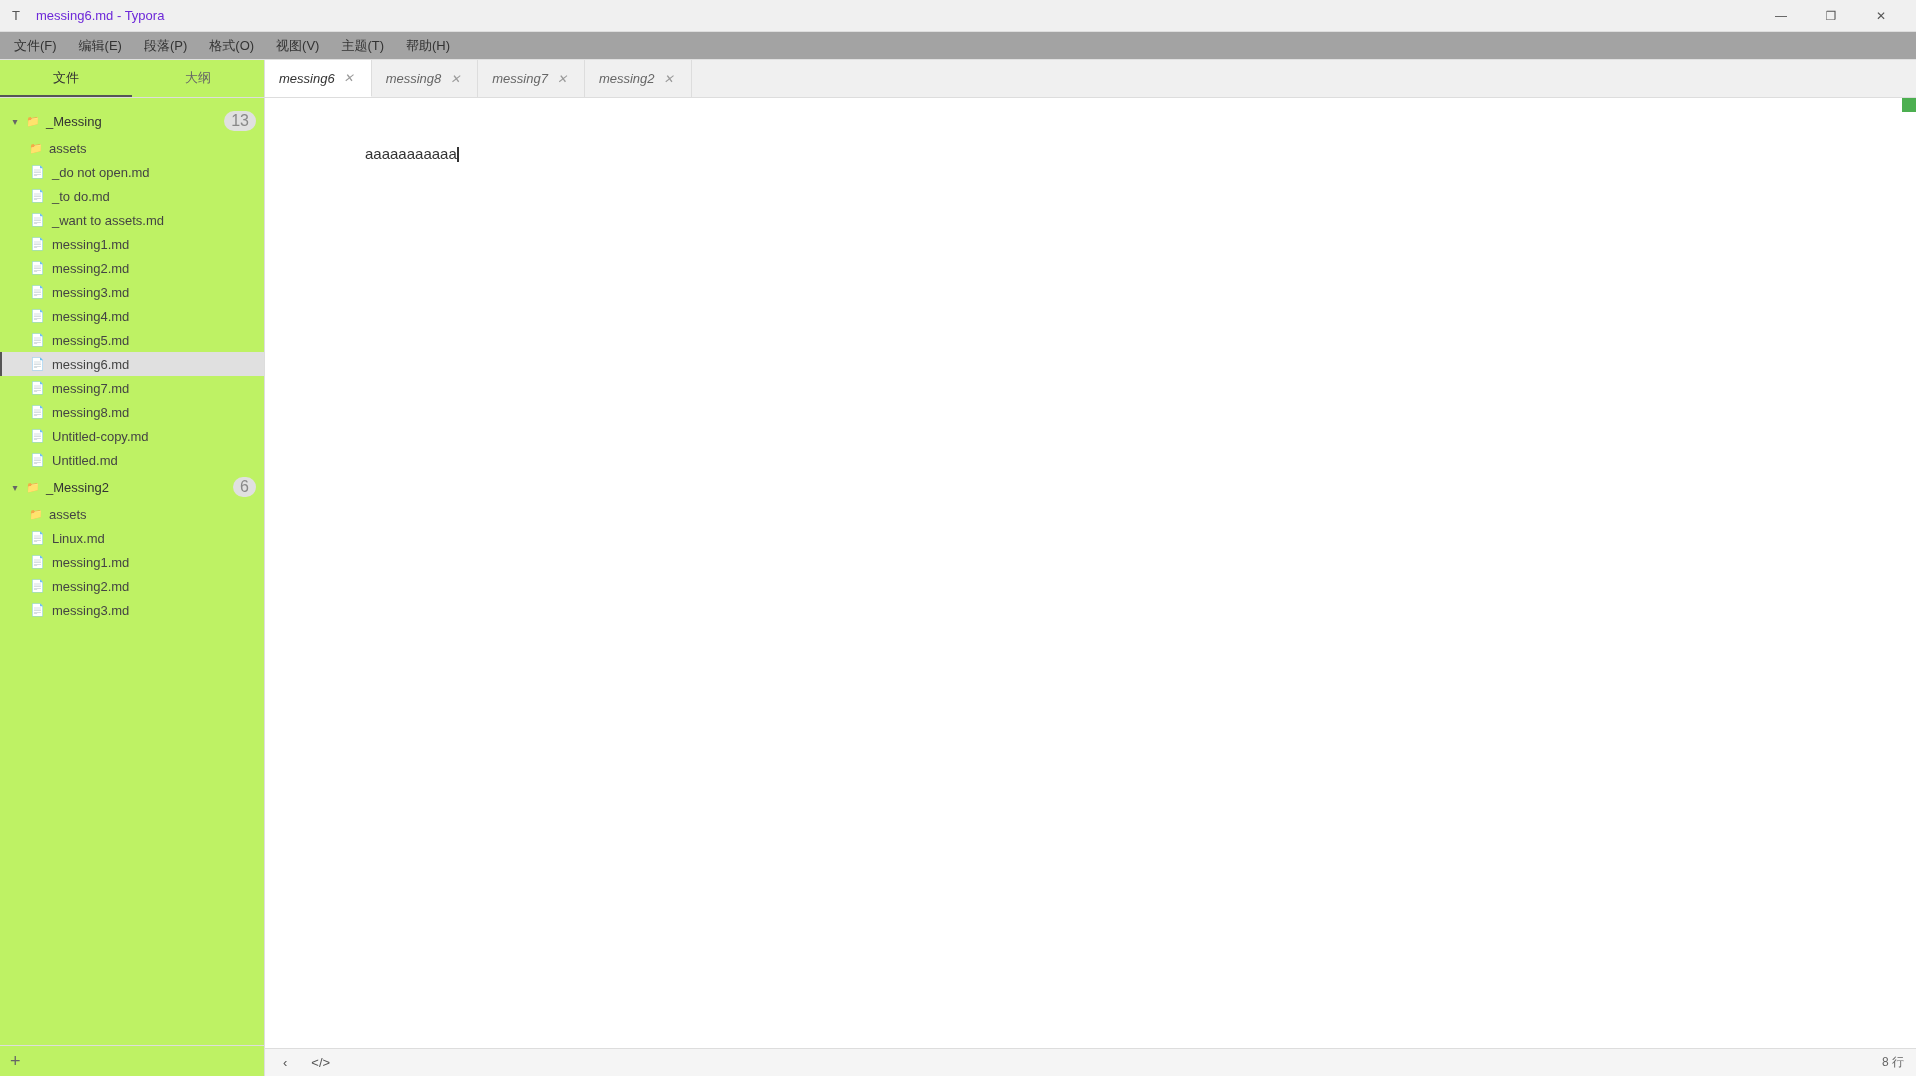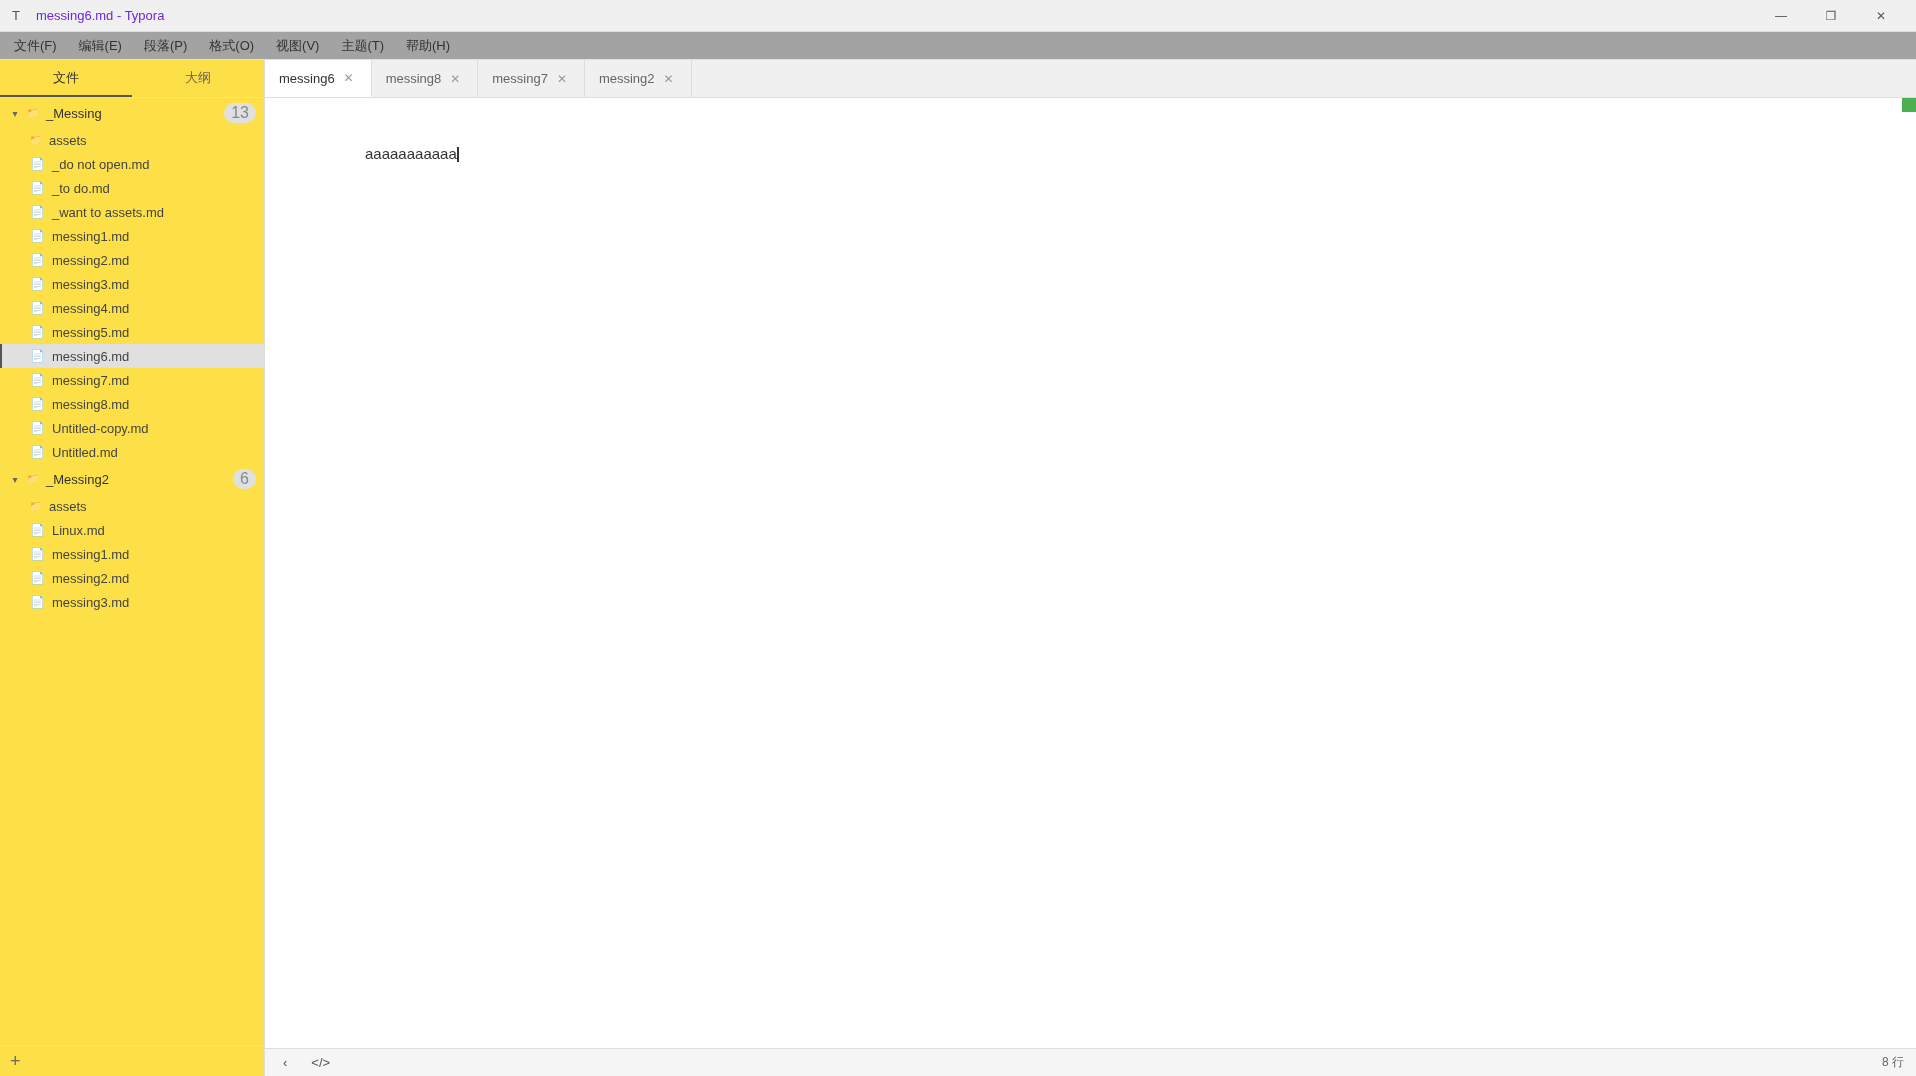--- a/index.html
+++ b/index.html
@@ -79,25 +79,26 @@
     .main-area {
       display: flex;
       flex: 1;
       overflow: hidden;
     }
 
     
     .sidebar {
       width: 265px;
       min-width: 265px;
-      background: #fde047;
+      background: #bef264;
       border-right: 1px solid #ddd;
       display: flex;
       flex-direction: column;
       overflow: hidden;
+      gap: 8px;
     }
     .sidebar-tabs {
       display: flex;
       height: 38px;
       border-bottom: 1px solid #ddd;
     }
     .sidebar-tab {
       flex: 1;
       display: flex;
       align-items: center;
@@ -218,20 +219,21 @@
     }
 
     
     .tabs-bar {
       display: flex;
       align-items: flex-start;
       background: #f0f0f0;
       border-bottom: 1px solid #ddd;
       height: 38px;
       padding: 0 0;
+      font-style: italic;
     }
     .tab {
       display: flex;
       align-items: center;
       padding: 0 14px;
       height: 100%;
       font-size: 13px;
       cursor: pointer;
       color: #666;
       border-right: 1px solid #ddd;

